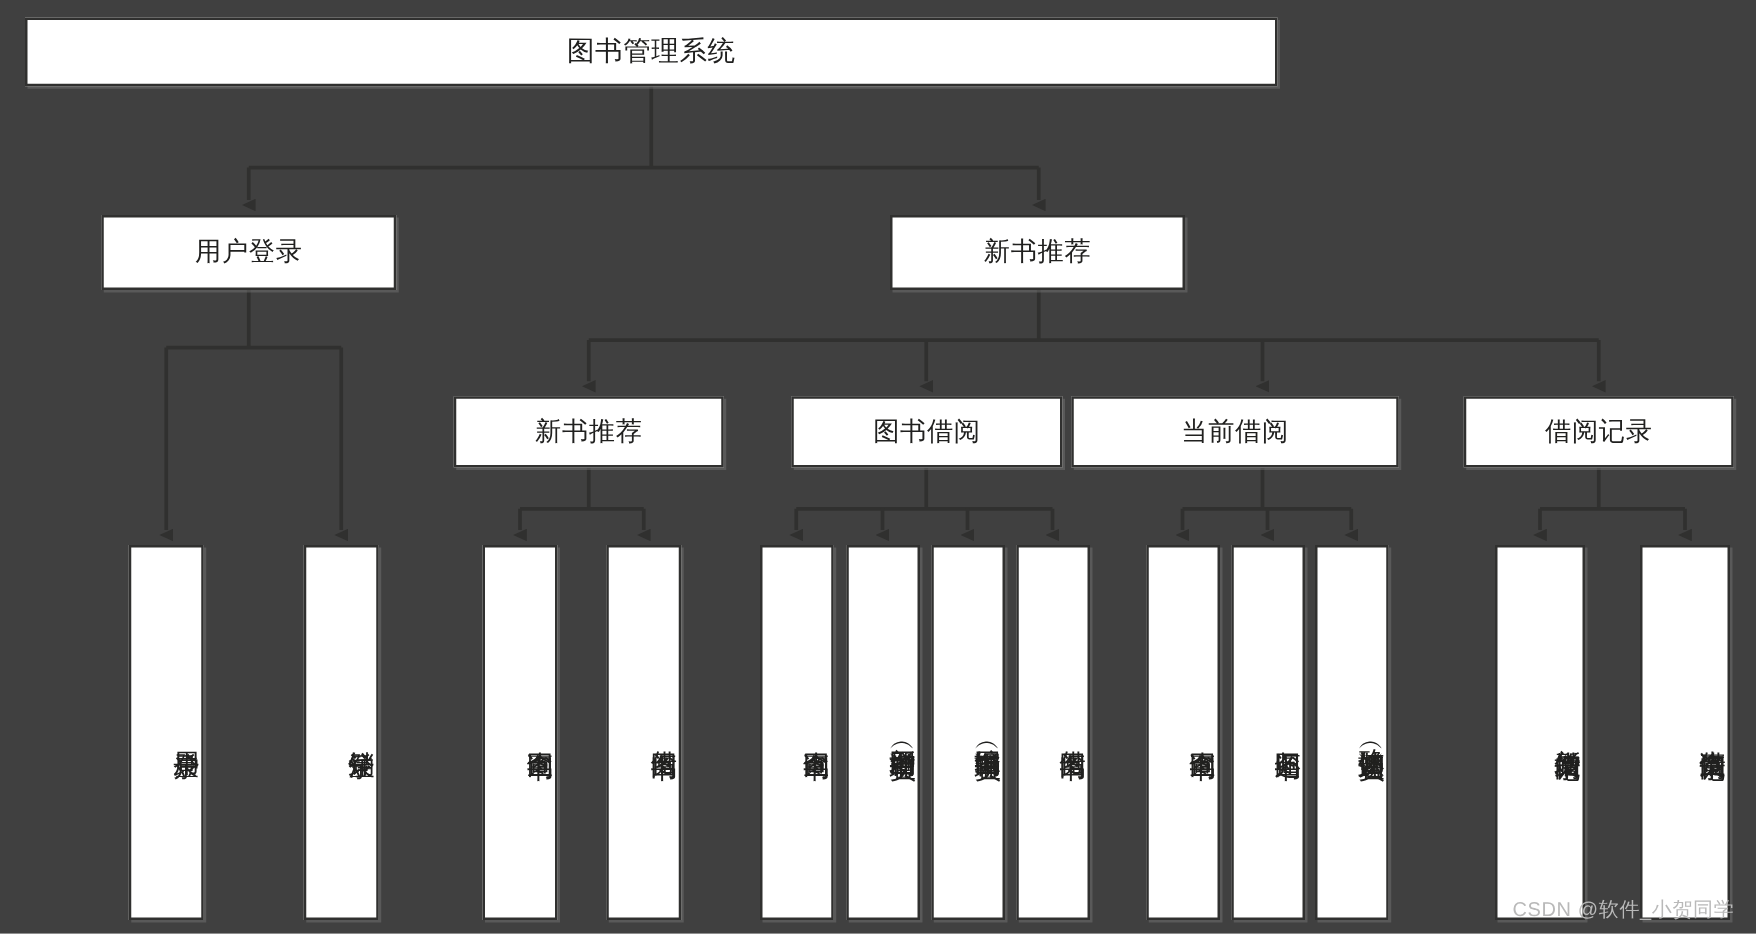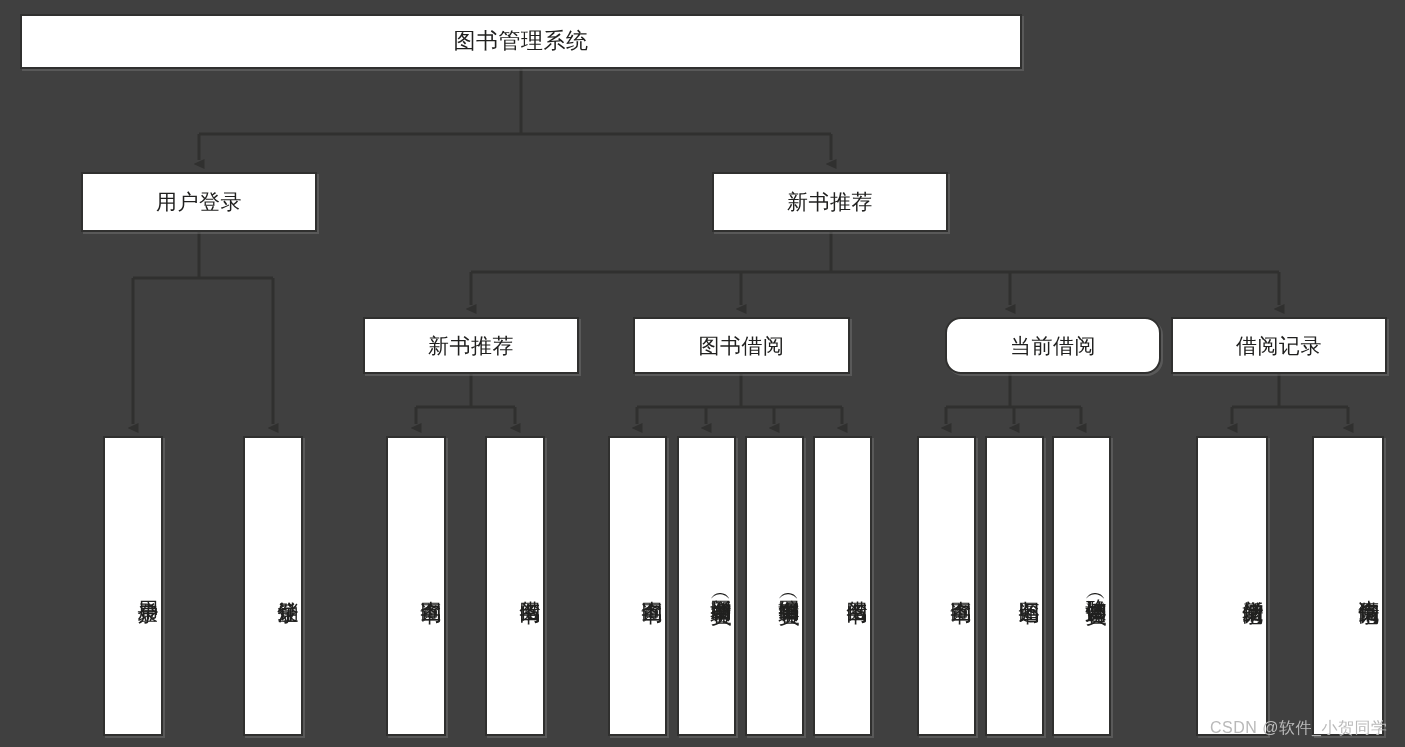--- a/index.html
+++ b/index.html
@@ -136,21 +136,21 @@
   <div class="node node-h" style="left:712px; top:172px; width:236px; height:60px;">
     <span>新书推荐</span>
   </div>
 
   <div class="node node-h" style="left:633px; top:317px; width:217px; height:57px;">
     <span>图书借阅</span>
   </div>
   <div class="node node-h" style="left:363px; top:317px; width:216px; height:57px;">
     <span>新书推荐</span>
   </div>
-  <div class="node node-h" style="left:945px; top:317px; width:216px; height:57px;border-radius:16px;">
+  <div class="node node-h" style="left:857px; top:317px; width:262px; height:57px;">
     <span>当前借阅</span>
   </div>
   <div class="node node-h" style="left:1171px; top:317px; width:216px; height:57px;text-align:center;">
     <span>借阅记录</span>
   </div>
 
   <div class="node node-v" style="left:103px; top:436px; width:60px; height:300px;">
     <span class="vlabel">用户登录</span>
   </div>
   <div class="node node-v" style="left:243px; top:436px; width:60px; height:300px;">

